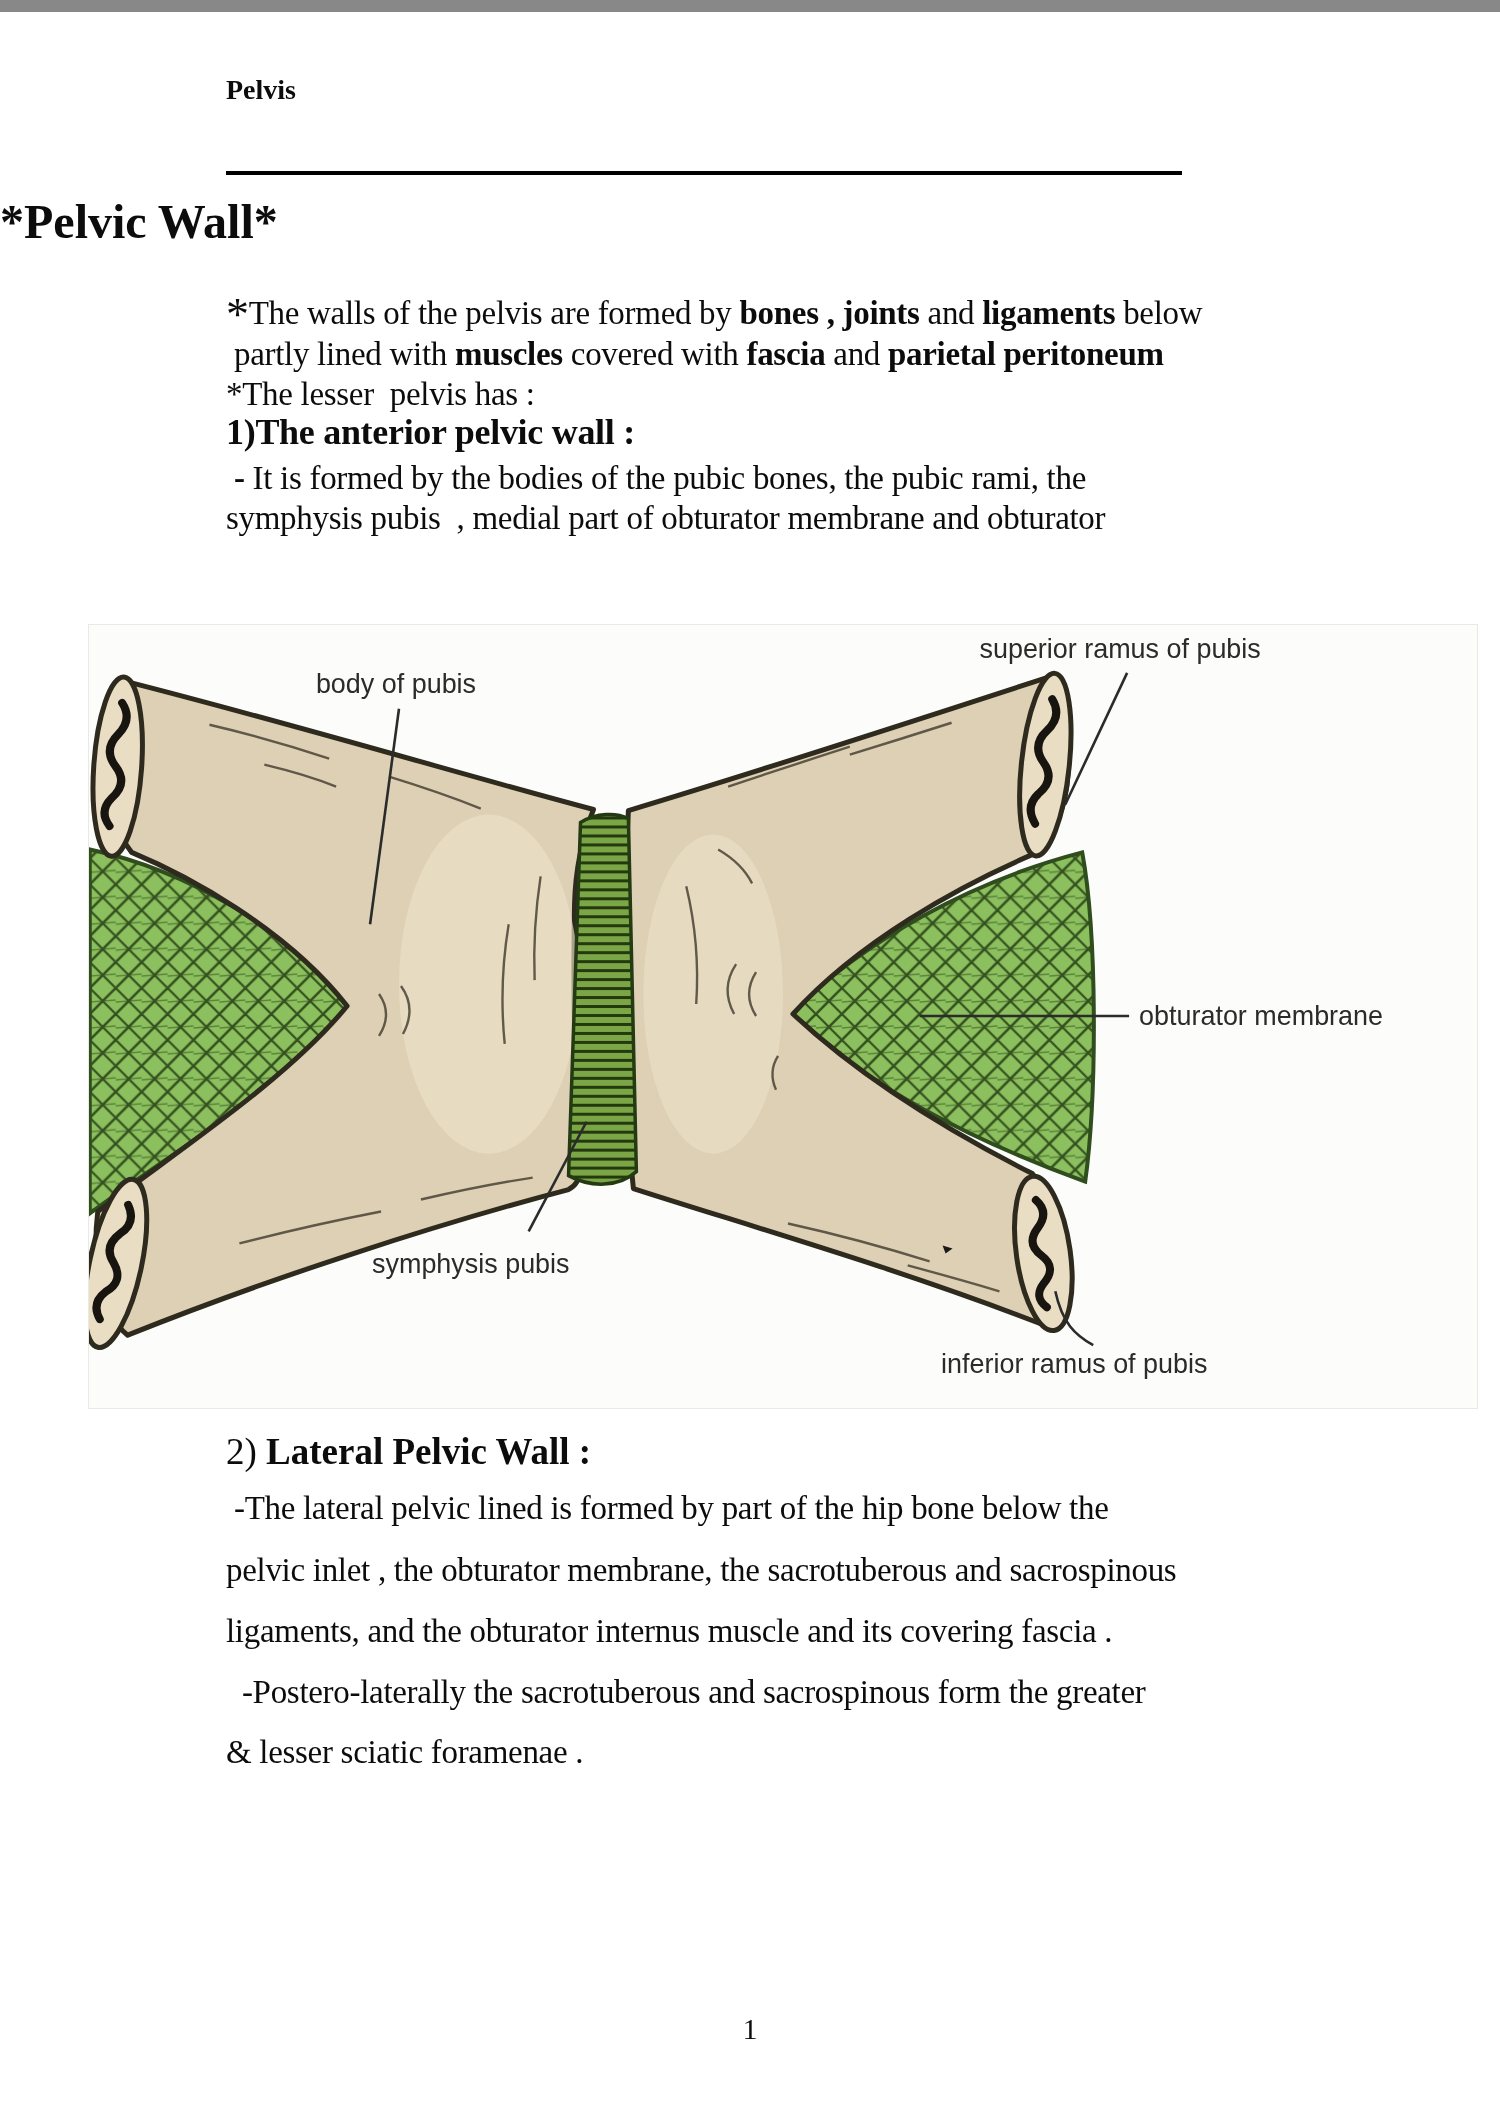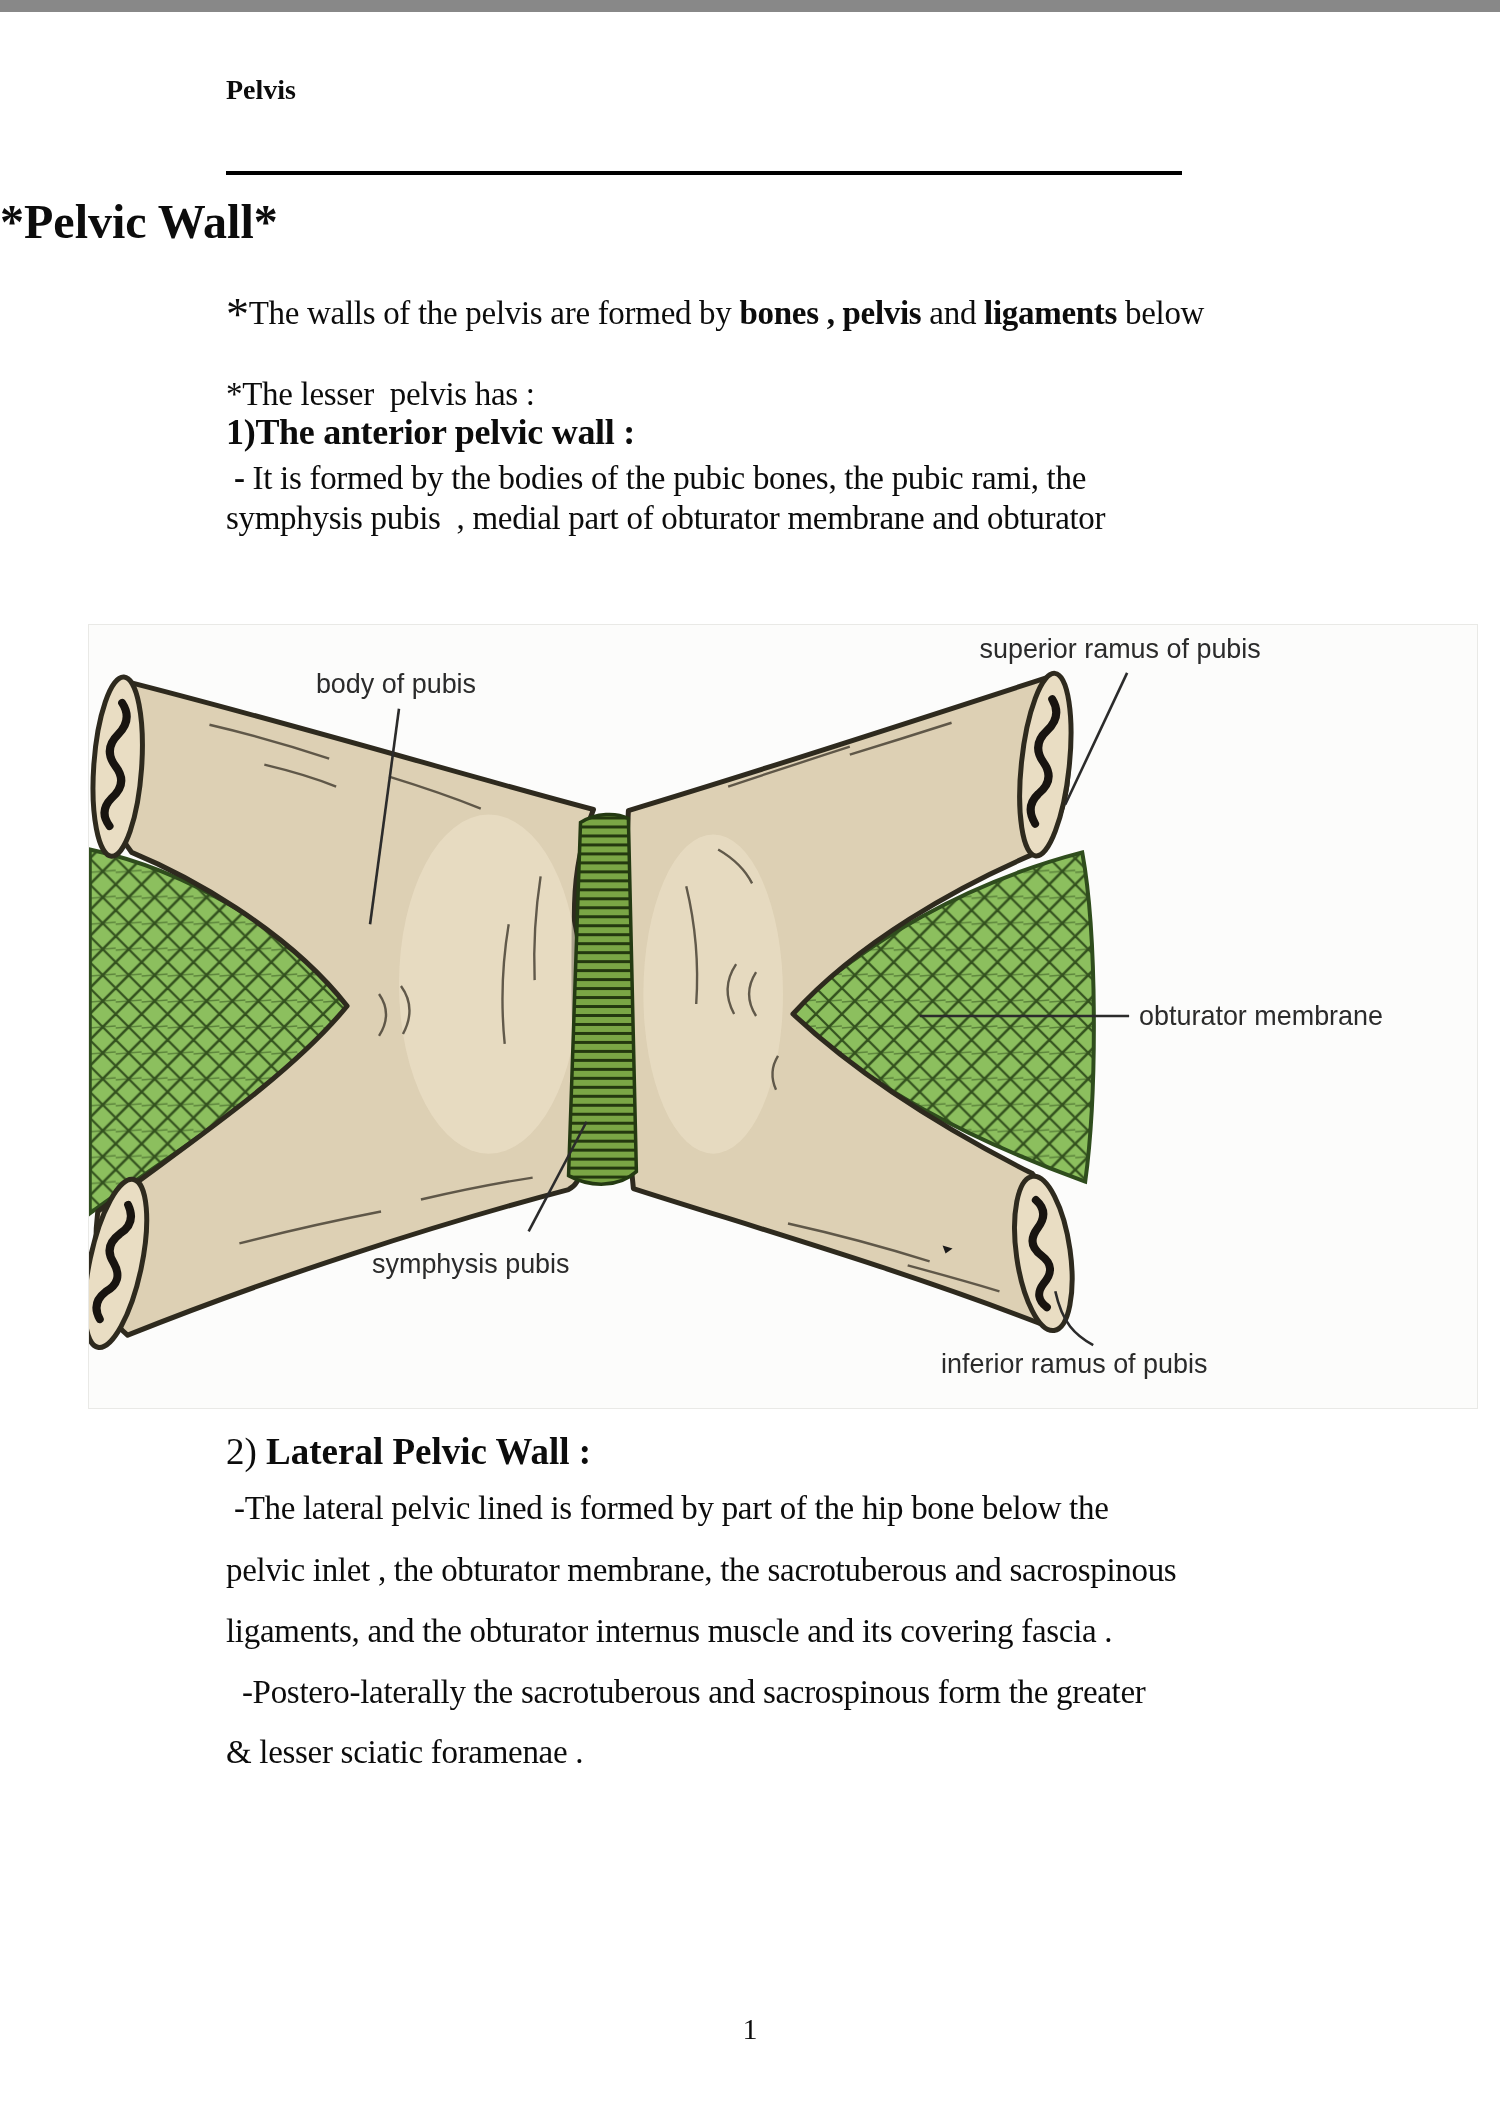--- a/index.html
+++ b/index.html
@@ -30,22 +30,23 @@
 </head>
 <body>
 
 <div class="page">
 
   <div class="abs" id="doc-header">Pelvis</div>
   <div class="abs" id="title-rule"></div>
 
   <div class="abs" id="doc-title">*Pelvic Wall*</div>
 
-  <div class="line" style="top:281px"><span class="bigstar">*</span><span>The walls of the pelvis are formed by </span><span class="b">bones , pelvis</span><span> and </span><span class="b">ligaments</span><span> below</span></div>
+  <div class="line" style="top:281px"><span class="bigstar">*</span><span>The walls of the pelvis are formed by </span><span class="b">bones , joints</span><span> and </span><span class="b">ligaments</span><span> below</span></div>
 
+  <div class="line" style="top:322px"><span> partly lined with </span><span class="b">muscles</span><span> covered with </span><span class="b">fascia</span><span> and </span><span class="b">parietal peritoneum</span></div>
 
   <div class="line" style="top:362px">*The lesser  pelvis has :</div>
 
   <div class="line b" style="top:400px;font-size:36px">1)The anterior pelvic wall :</div>
 
   <div class="line" style="top:446px"><span class="b"> - </span><span>It is formed by the bodies of the pubic bones, the pubic rami, the</span></div>
 
   <div class="line" style="top:486px">symphysis pubis  , medial part of obturator membrane and obturator</div>
 
 

